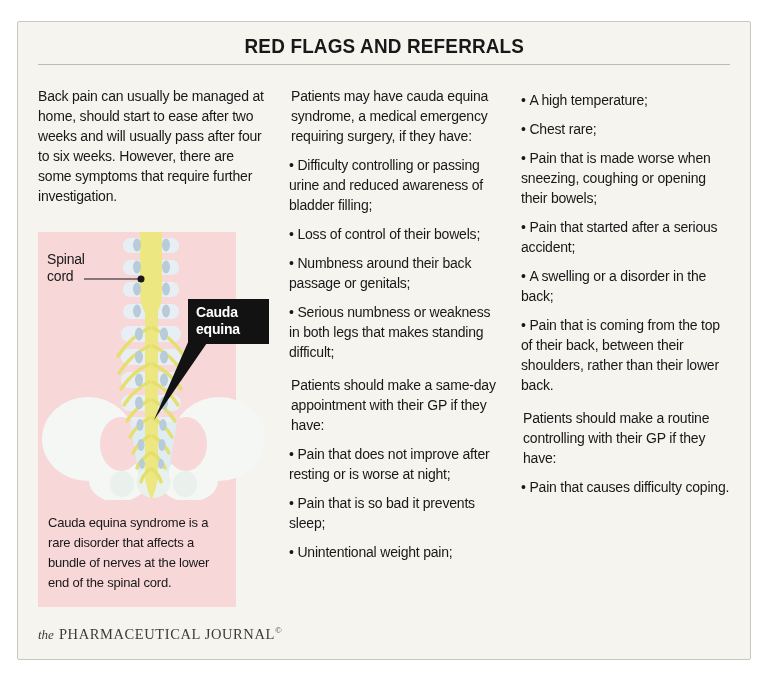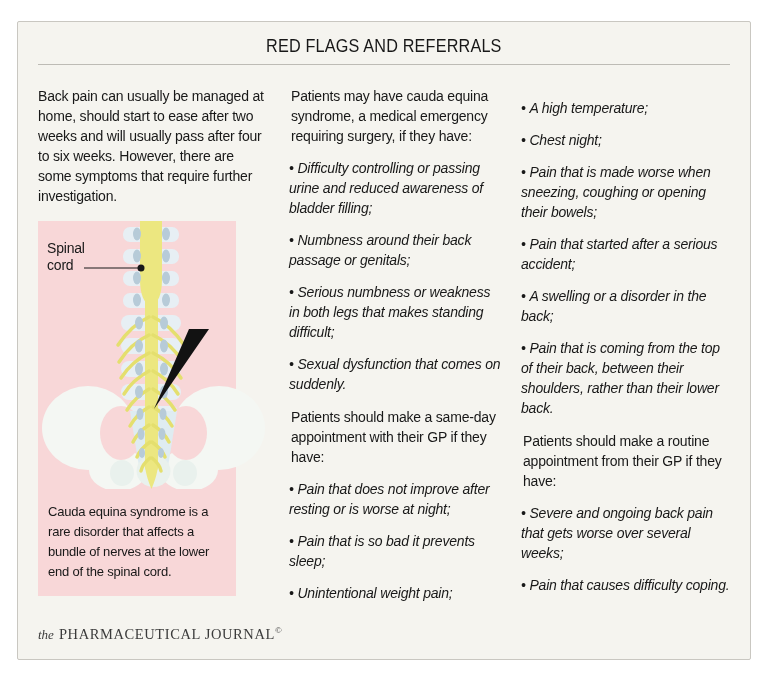--- a/index.html
+++ b/index.html
@@ -7,33 +7,33 @@
     --spine-yellow:#ece780; --nerve-yellow:#e4df6e; --vertebra:#e7eff4;
     --disc:#b7cbd8; --pelvis:#f4f7f3; --sacrum:#dfecf1; --obturator:#e9f1ed;
     --label-bg:#121212; --label-text:#ffffff; --rule:#bdbbb5; --footer-text:#3b3b3b;
   }
   *{box-sizing:border-box; margin:0; padding:0;}
   html,body{width:768px; height:681px; background:#ffffff;
     font-family:"Liberation Sans","DejaVu Sans",sans-serif; color:var(--text);}
   .card{position:absolute; left:17px; top:21px; width:734px; height:639px;
     background:var(--card-bg); border:1px solid var(--card-border); border-radius:2px;
     padding:13px 20px 0 20px;}
-  .title{text-align:center; font-weight:400; font-size:18px; letter-spacing:.2px;
+  .title{text-align:center; font-weight:700; font-size:21px; letter-spacing:.2px;
     line-height:22px;}
   .title span{display:inline-block; transform:scaleX(.9);}
   hr.rule{border:none; border-top:1px solid var(--rule); margin:7px 0 21px;}
   .cols{display:grid; grid-template-columns:231px 212px 211px; column-gap:20px;}
   .col{font-size:14px; line-height:20px; letter-spacing:-.2px;}
   p.intro{font-weight:400;}
   p.heading{font-weight:400; margin:13px 2px 9px;}
   p.heading.first{margin-top:0;}
-  p.bullet{margin:12px 0 9px;font-style:italic;}
+  p.bullet{margin:4px 0 9px;}
   p.bullet::before{content:"\2022\00a0";}
   
-  figure.fig{margin-top:15px; width:198px; height:375px; background:var(--pink);}
+  figure.fig{margin-top:26px; width:198px; height:375px; background:var(--pink);}
   .fig-art{position:relative; width:231px; height:268px;}
   .fig-art svg{position:absolute; left:0; top:0;}
   .lbl-spinal{position:absolute; left:9px; top:19px; width:62px; font-size:14px;
     line-height:17px; letter-spacing:-.2px;}
   .lbl-cauda{position:absolute; left:150px; top:67px; background:var(--label-bg);
     color:var(--label-text); font-weight:700; font-size:14px; line-height:17px;
     padding:5px 8px 6px; letter-spacing:-.2px;}
   figcaption{padding:13px 10px 0; font-size:13px; line-height:20px; letter-spacing:-.2px;}
   
   .sh-vert{fill:var(--vertebra);} .sh-disc{fill:var(--disc);}
@@ -144,57 +144,59 @@
               <ellipse class="sh-disc" cx="104" cy="232" rx="3" ry="5"></ellipse>
                 <ellipse class="sh-disc" cx="123" cy="232" rx="3" ry="5"></ellipse>
             </g>
 
             <line class="sh-line" x1="46" y1="47" x2="100" y2="47"></line>
             <circle class="sh-dot" cx="103" cy="47" r="3.5"></circle>
 
             <polygon class="sh-wedge" points="151,108 171,108 116,188"></polygon>
           </svg>
           <div class="lbl-spinal">Spinal cord</div>
+          <div class="lbl-cauda">
+            <span>Cauda equina</span>
+          </div>
         </div>
         <figcaption>Cauda equina syndrome is a rare disorder that affects a bundle of nerves at the lower end of the spinal cord.</figcaption>
       </figure>
     </div>
 
     <div class="col">
       <p class="heading first">Patients may have cauda equina syndrome, a medical emergency requiring surgery, if they have:</p>
       <div>
 
       <p class="bullet">Difficulty controlling or passing urine and reduced awareness of bladder filling;</p>
+          <p class="bullet">Loss of control of their bowels;</p>
           <p class="bullet">Numbness around their back passage or genitals;</p>
           <p class="bullet">Serious numbness or weakness in both legs that makes standing difficult;</p>
-          <p class="bullet">Sexual dysfunction that comes on suddenly.</p>
         </div>
       <p class="heading">Patients should make a same-day appointment with their GP if they have:</p>
       <div>
 
       <p class="bullet">Pain that does not improve after resting or is worse at night;</p>
           <p class="bullet">Pain that is so bad it prevents sleep;</p>
           <p class="bullet">Unintentional weight pain;</p>
         </div>
     </div>
 
     <div class="col">
       <div>
 
       <p class="bullet">A high temperature;</p>
-          <p class="bullet">Chest night;</p>
+          <p class="bullet">Chest rare;</p>
           <p class="bullet">Pain that is made worse when sneezing, coughing or opening their bowels;</p>
           <p class="bullet">Pain that started after a serious accident;</p>
           <p class="bullet">A swelling or a disorder in the back;</p>
           <p class="bullet">Pain that is coming from the top of their back, between their shoulders, rather than their lower back.</p>
         </div>
-      <p class="heading">Patients should make a routine appointment from their GP if they have:</p>
-      <div>
-
-      <p class="bullet">Severe and ongoing back pain that gets worse over several weeks;</p>
+      <p class="heading">Patients should make a routine controlling with their GP if they have:</p>
+      <div>
+
           <p class="bullet">Pain that causes difficulty coping.</p>
         </div>
     </div>
 
   </div>
 
   <div class="footer">
     <span class="the">the</span><span class="journal">Pharmaceutical Journal</span><sup>©</sup>
   </div>
 </div>

